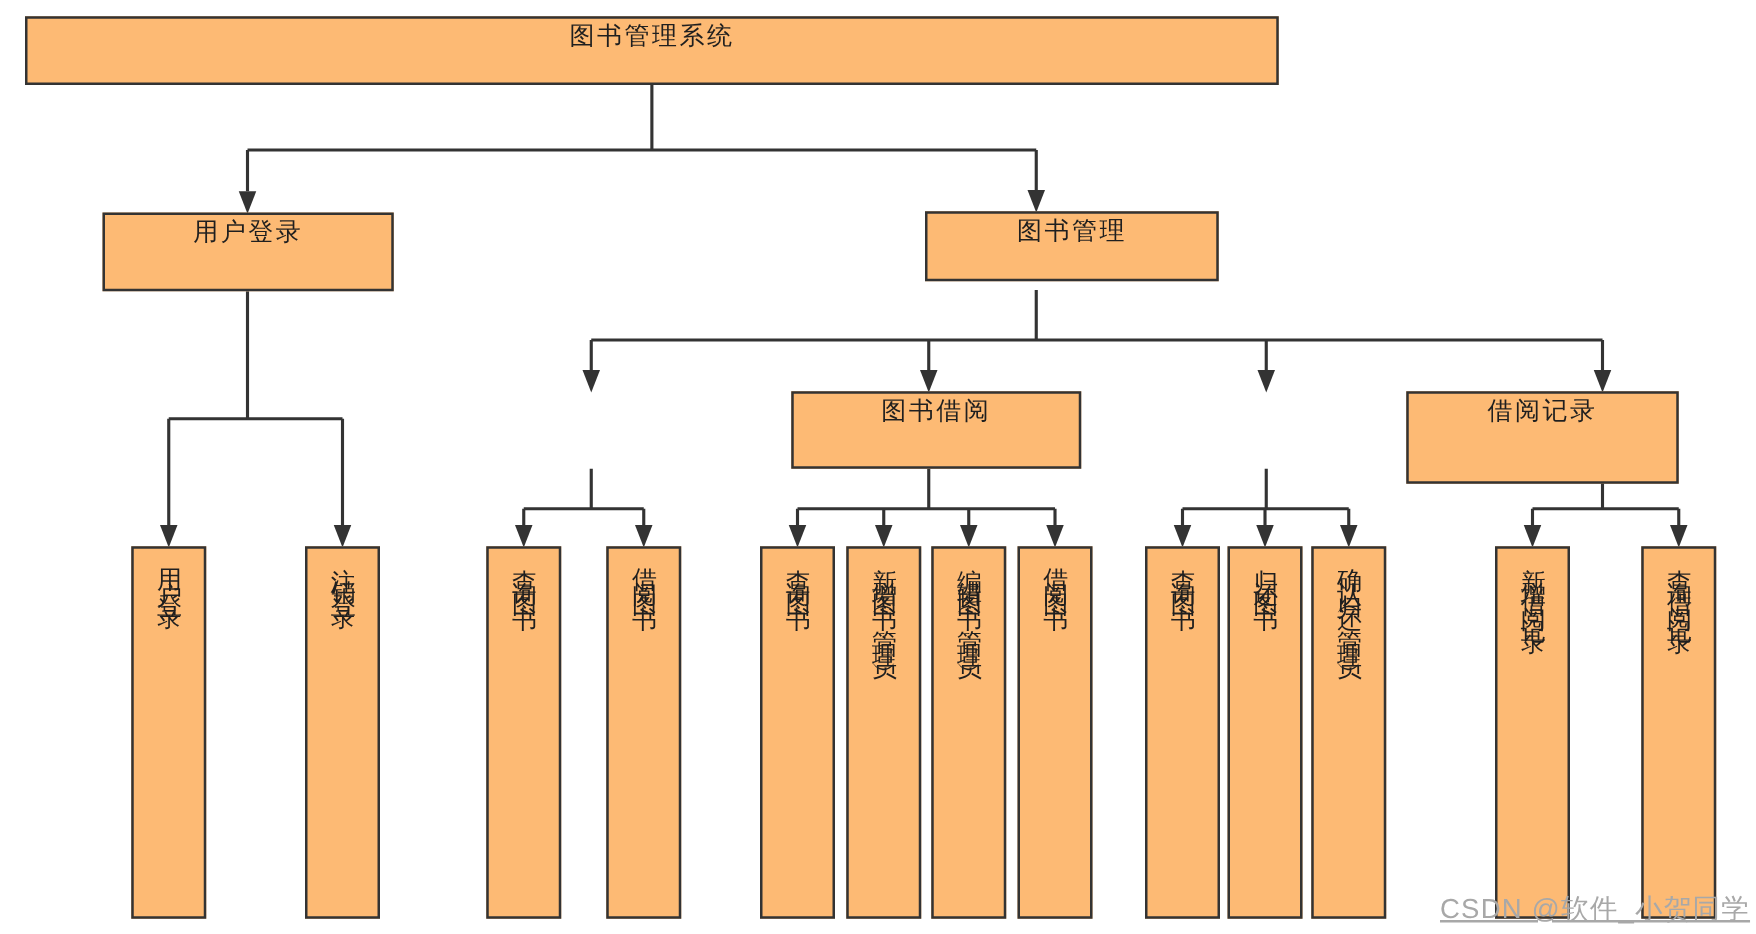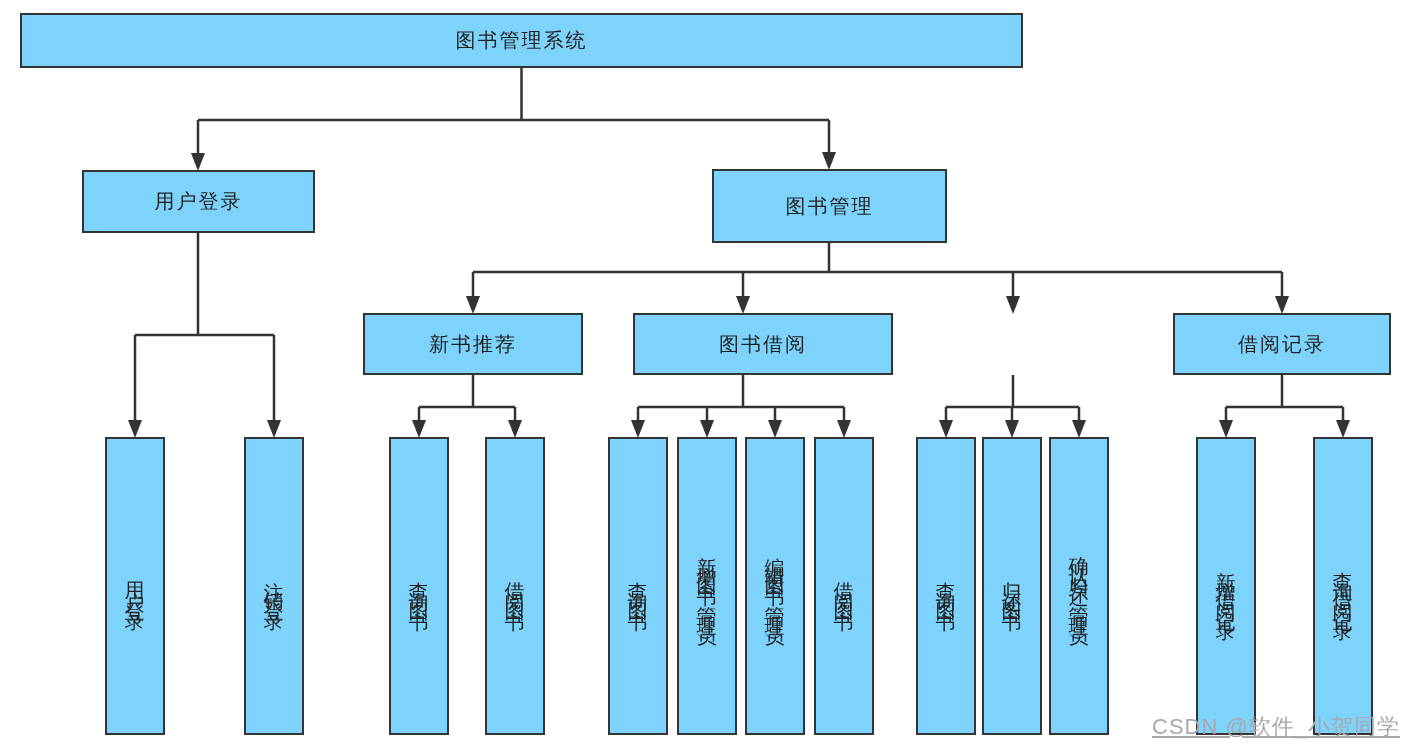--- a/index.html
+++ b/index.html
@@ -8,23 +8,23 @@
     width:1405px;height:747px;
     background:#ffffff;
     font-family:"Liberation Sans","DejaVu Sans",sans-serif;
     overflow:hidden;
   }
   #connectors{position:absolute;left:0;top:0;width:1405px;height:747px;}
   .box{
     position:absolute;
     box-sizing:border-box;
     border:2.5px solid #333333;
-    background:#7dd3fc;
+    background:#fdba74;
     display:flex;
-    align-items:center;
+    align-items:flex-start;
     justify-content:center;
     color:#1f1f1f;
   }
   .box.h span{
     font-size:20px;
     letter-spacing:2px;
     white-space:nowrap;
   }
   .box.v span{
     writing-mode:vertical-rl;
@@ -89,31 +89,28 @@
     </g>
   </svg>
 
   <div class="box h" style="left:20px;top:13px;width:1003px;height:55px">
     <span>图书管理系统</span>
   </div>
 
   <div class="box h" style="left:82px;top:170px;width:233px;height:63px">
     <span>用户登录</span>
   </div>
-  <div class="box h" style="left:712px;top:169px;width:235px;height:74px">
+  <div class="box h" style="left:740px;top:169px;width:235px;height:56px">
     <span>图书管理</span>
   </div>
 
-  <div class="box h" style="left:363px;top:313px;width:220px;height:62px">
-    <span>新书推荐</span>
-  </div>
-  <div class="box h" style="left:633px;top:313px;width:260px;height:62px">
+  <div class="box h" style="left:633px;top:313px;width:232px;height:62px">
     <span>图书借阅</span>
   </div>
-  <div class="box h" style="left:1173px;top:313px;width:218px;height:62px">
+  <div class="box h" style="left:1125px;top:313px;width:218px;height:74px">
     <span>借阅记录</span>
   </div>
 
   <div class="box v" style="left:105px;top:437px;width:60px;height:298px">
     <span>用户登录</span>
   </div>
   <div class="box v" style="left:244px;top:437px;width:60px;height:298px">
     <span>注销登录</span>
   </div>
 

